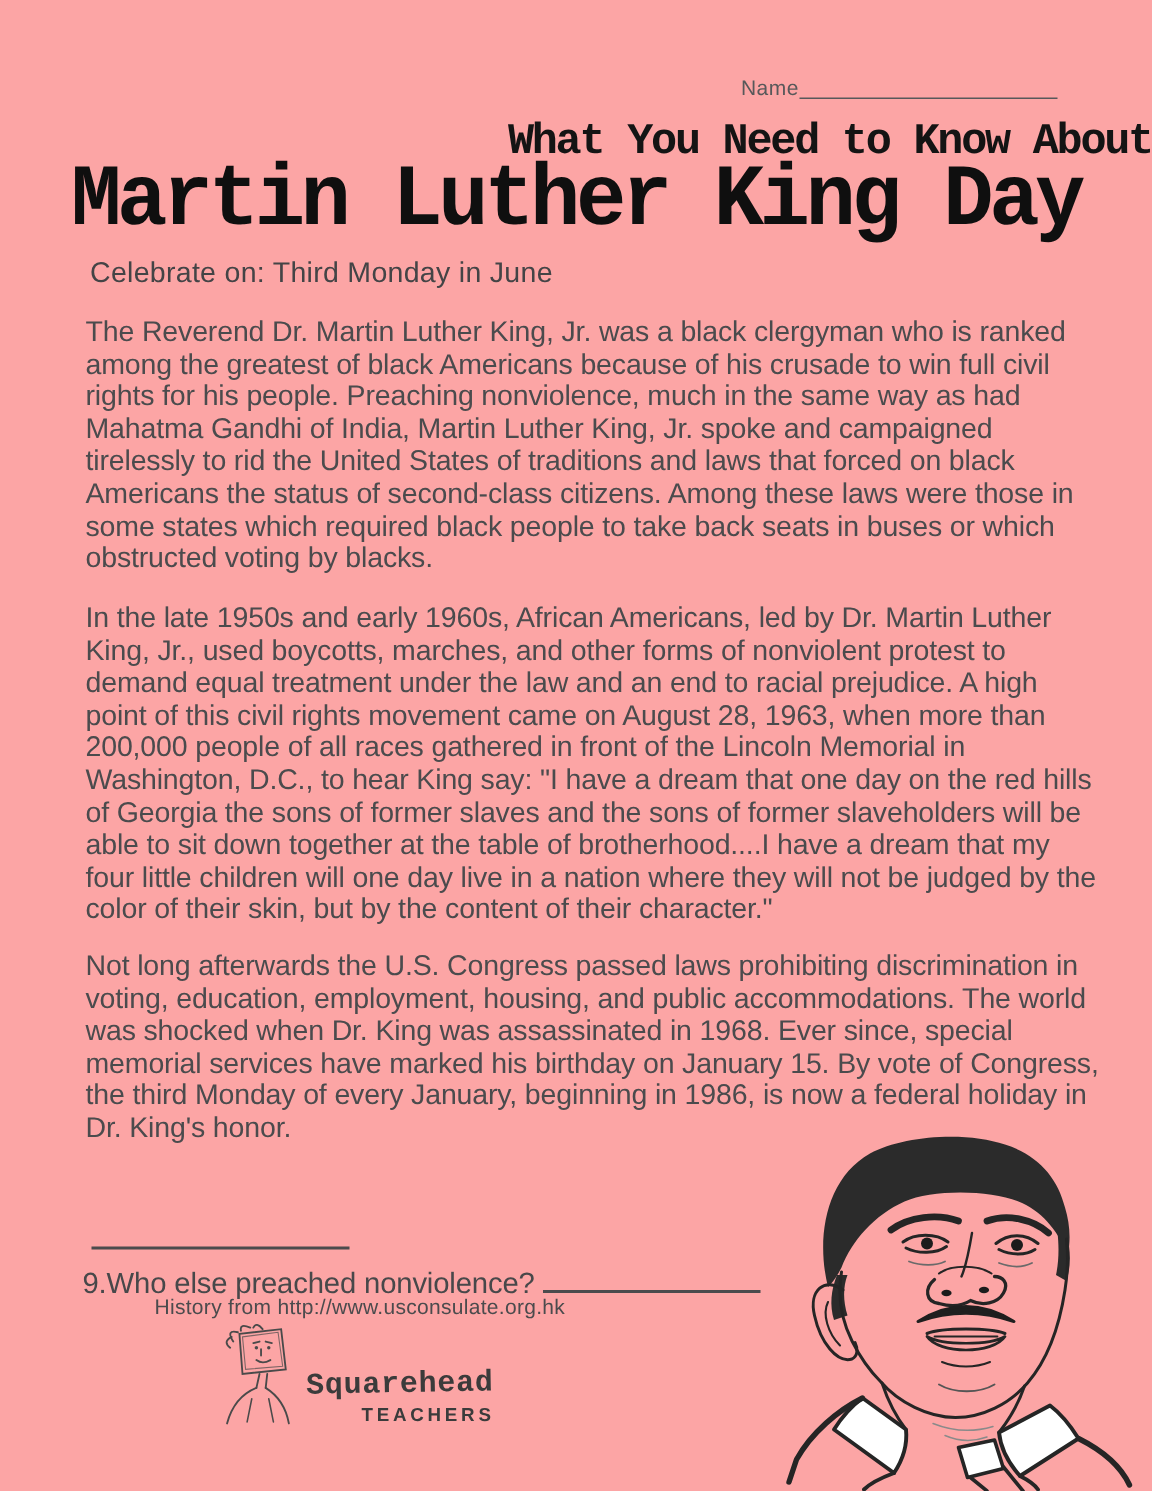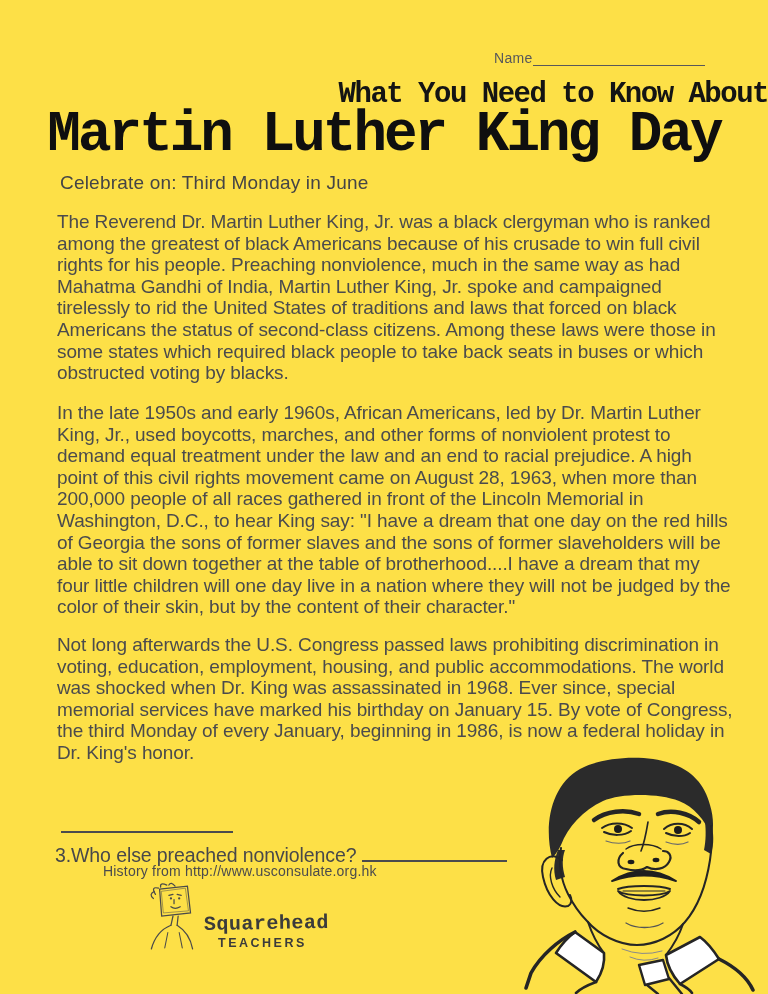--- a/index.html
+++ b/index.html
@@ -1,19 +1,19 @@
 <!DOCTYPE html>
 <html><head>
 <meta charset="utf-8">
 <style>
   html,body{margin:0;padding:0;background:#e8e8e8;}
   .page{
     position:relative;
     width:768px;height:994px;
-    background:#fde047;
+    background:#fca5a5;
     margin:0 auto;
     overflow:hidden;
     font-family:"Liberation Sans", sans-serif;
     color:#4b4b4d;
   }
   
   .name-row{
     position:absolute;left:494px;top:50px;
     display:flex;align-items:flex-end;
     font-size:14px;color:#58585a;letter-spacing:.3px;
@@ -78,21 +78,21 @@
   }
   .logo svg{display:block;}
   .logo-text{margin-left:4px;margin-top:8px;}
   .logo-word{
     font-family:"Liberation Mono", monospace;
     font-weight:bold;font-size:20px;color:#3b3b3b;
     letter-spacing:.5px;transform:rotate(-1deg);
   }
   .logo-teachers{
     font-size:12.5px;color:#3b3b3b;font-weight:bold;
-    letter-spacing:2.5px;margin-left:14px;margin-top:1px;
+    letter-spacing:2.5px;margin-left:37px;margin-top:1px;
   }
   
   .portrait{
     position:absolute;left:522px;top:756px;
   }
 </style>
 </head>
 <body>
 
 <div class="page">
@@ -107,21 +107,21 @@
   <div class="subtitle">Celebrate on: Third Monday in June</div>
 
   <div class="para para-1">The Reverend Dr. Martin Luther King, Jr. was a black clergyman who is ranked among the greatest of black Americans because of his crusade to win full civil rights for his people. Preaching nonviolence, much in the same way as had Mahatma Gandhi of India, Martin Luther King, Jr. spoke and campaigned tirelessly to rid the United States of traditions and laws that forced on black Americans the status of second-class citizens. Among these laws were those in some states which required black people to take back seats in buses or which obstructed voting by blacks.</div>
   <div class="para para-2">In the late 1950s and early 1960s, African Americans, led by Dr. Martin Luther King, Jr., used boycotts, marches, and other forms of nonviolent protest to demand equal treatment under the law and an end to racial prejudice. A high point of this civil rights movement came on August 28, 1963, when more than 200,000 people of all races gathered in front of the Lincoln Memorial in Washington, D.C., to hear King say: "I have a dream that one day on the red hills of Georgia the sons of former slaves and the sons of former slaveholders will be able to sit down together at the table of brotherhood....I have a dream that my four little children will one day live in a nation where they will not be judged by the color of their skin, but by the content of their character."</div>
   <div class="para para-3">Not long afterwards the U.S. Congress passed laws prohibiting discrimination in voting, education, employment, housing, and public accommodations. The world was shocked when Dr. King was assassinated in 1968. Ever since, special memorial services have marked his birthday on January 15. By vote of Congress, the third Monday of every January, beginning in 1986, is now a federal holiday in Dr. King's honor.</div>
 
   <div class="question q2">
     <span class="answer-blank blank-2"></span>
   </div>
   <div class="question q3">
-    <span>3.Who else preached nonviolence?</span><span class="answer-blank blank-3"></span>
+    <span>9.Who else preached nonviolence?</span><span class="answer-blank blank-3"></span>
   </div>
 
   <div class="source-note">History from http://www.usconsulate.org.hk</div>
 
   <div class="logo">
     <svg width="54" height="68" viewBox="0 0 52 66" fill="none" stroke="#4a4a4a" stroke-width="1.2" stroke-linecap="round">
 
       <path d="M9,12 Q4,4 12,6 M14,5 Q13,0 20,3 M22,3 Q24,-1 28,4 M7,16 Q2,12 8,9"></path>
 
       <path d="M13,7 L40,4 L43,30 L15,33 Z"></path>

